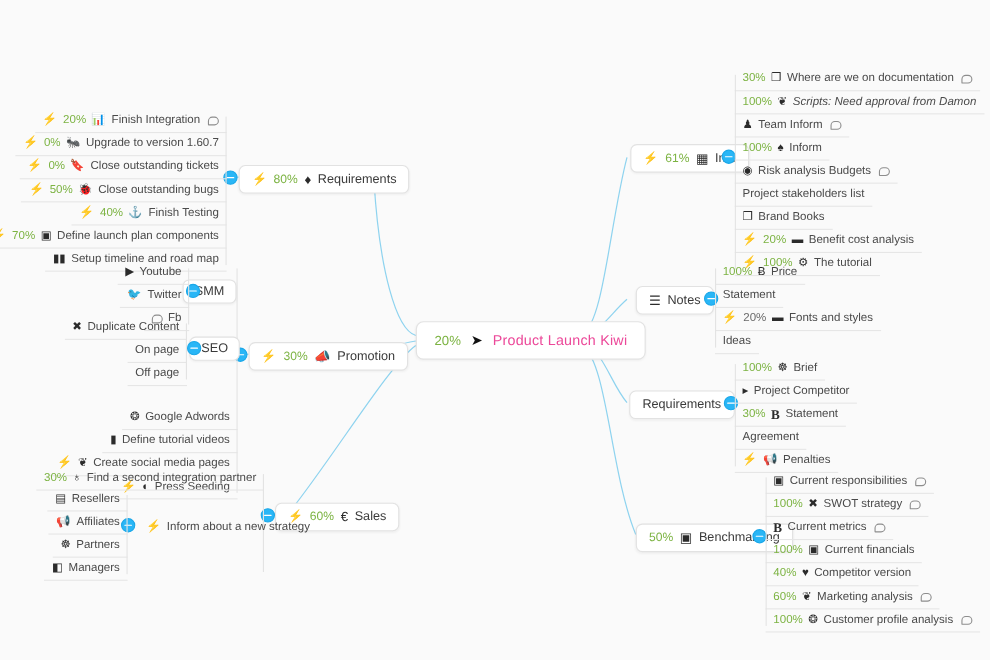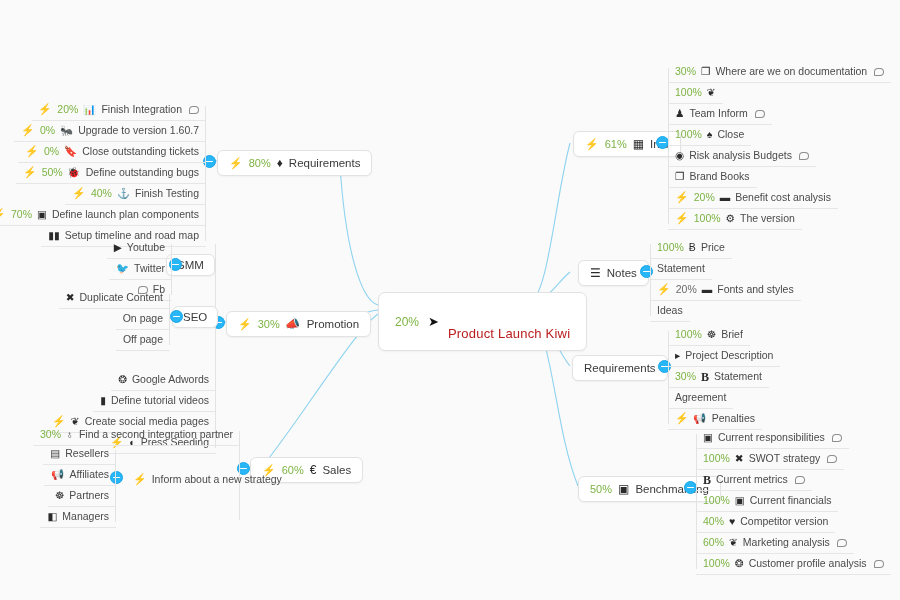--- a/index.html
+++ b/index.html
@@ -36,21 +36,21 @@
     font-size: 11.5px;
     color: #3b3b3b;
   }
   .node.root {
     font-size: 13px;
     padding: 9px 16px;
     gap: 9px;
     border-radius: 7px;
   }
   .node .nlabel { color: #3a3a3a; }
-  .node.root .nlabel { color: #b91c1c; letter-spacing: .2px; margin-top: 24px; }
+  .node.root .nlabel { color: #ec4899; letter-spacing: .2px; }
 
   
   .group {
     position: absolute;
     display: flex;
     flex-direction: column;
     align-items: flex-end;
   }
   .group.right { align-items: flex-start; }
 
@@ -204,21 +204,21 @@
     <div class="leaf">
       <span class="bolt green">⚡</span>
       <span class="pct">0%</span>
       <span class="ico">🔖</span>
       <span class="ltext">Close outstanding tickets</span>
     </div>
     <div class="leaf">
       <span class="bolt green">⚡</span>
       <span class="pct">50%</span>
       <span class="ico">🐞</span>
-      <span class="ltext">Define outstanding bugs</span>
+      <span class="ltext">Close outstanding bugs</span>
     </div>
     <div class="leaf">
       <span class="bolt green">⚡</span>
       <span class="pct">40%</span>
       <span class="ico">⚓</span>
       <span class="ltext">Finish Testing</span>
     </div>
     <div class="leaf">
       <span class="bolt orange">⚡</span>
       <span class="pct">70%</span>
@@ -356,51 +356,55 @@
     <div class="spine"></div>
     <div class="leaf">
       <span class="pct">30%</span>
       <span class="ico">❐</span>
       <span class="ltext">Where are we on documentation</span>
       <span class="bubble"></span>
     </div>
     <div class="leaf italic">
       <span class="pct">100%</span>
       <span class="ico">❦</span>
+      <span class="ltext">Scripts: Need approval from Damon</span>
     </div>
     <div class="leaf">
       <span class="ico">♟</span>
       <span class="ltext">Team Inform</span>
       <span class="bubble"></span>
     </div>
     <div class="leaf">
       <span class="pct">100%</span>
       <span class="ico">♠</span>
-      <span class="ltext">Close</span>
+      <span class="ltext">Inform</span>
     </div>
     <div class="leaf">
       <span class="ico">◉</span>
       <span class="ltext">Risk analysis Budgets</span>
       <span class="bubble"></span>
+    </div>
+    <div class="leaf">
+      <span class="ltext">Project stakeholders list</span>
     </div>
     <div class="leaf">
       <span class="ico">❐</span>
       <span class="ltext">Brand Books</span>
     </div>
     <div class="leaf">
       <span class="bolt blue">⚡</span>
       <span class="pct">20%</span>
       <span class="ico">▬</span>
       <span class="ltext">Benefit cost analysis</span>
     </div>
     <div class="leaf">
       <span class="bolt red">⚡</span>
       <span class="pct">100%</span>
       <span class="ico">⚙</span>
-      <span class="ltext">The version</span>
+      <span class="ltext">The tutorial</span>
     </div>
   </div>
 
   <div class="node" style="left:578px; top:260px;">
     <span class="ico">☰</span>
     <span class="nlabel">Notes</span>
   </div>
   <div class="toggle" style="left:640px; top:265px;"></div>
 
   <div class="group right" style="left:650px; top:238px;">
@@ -431,21 +435,21 @@
 
   <div class="group right" style="left:668px; top:325px;">
     <div class="spine"></div>
     <div class="leaf">
       <span class="pct">100%</span>
       <span class="ico">☸</span>
       <span class="ltext">Brief</span>
     </div>
     <div class="leaf">
       <span class="ico">▸</span>
-      <span class="ltext">Project Description</span>
+      <span class="ltext">Project Competitor</span>
     </div>
     <div class="leaf">
       <span class="pct">30%</span>
       <span class="ico bold-b">B</span>
       <span class="ltext">Statement</span>
     </div>
     <div class="leaf">
       <span class="ltext">Agreement</span>
     </div>
     <div class="leaf">

